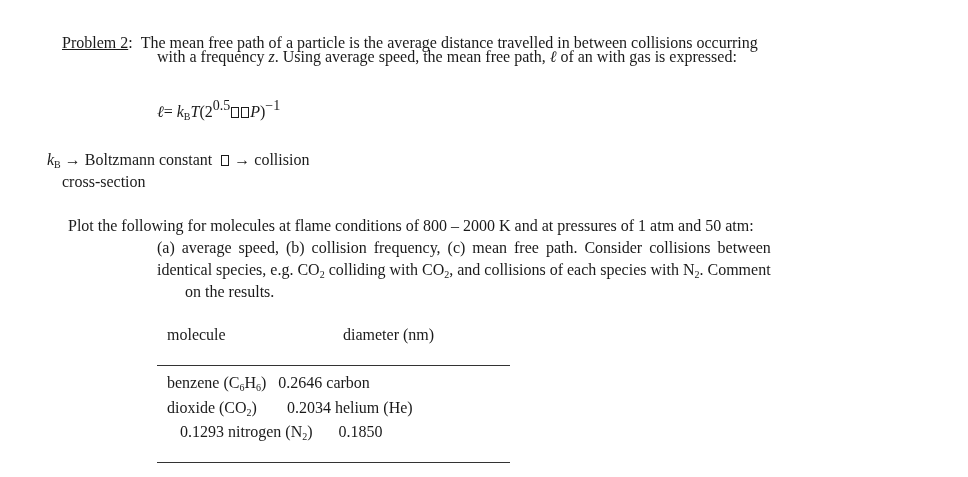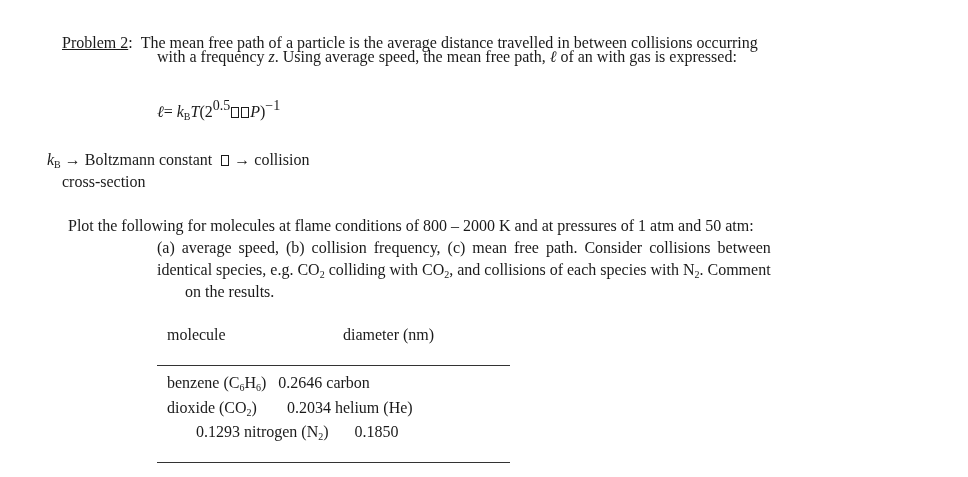--- a/index.html
+++ b/index.html
@@ -54,17 +54,17 @@
 <div>
   <div class="abs" style="left:167px; top:325px;text-align:center;">molecule</div>
   <div class="abs" style="left:343px; top:325px;">diameter (nm)</div>
   <div class="rule" style="left:157px; top:365px; width:353px;"></div>
   <div class="abs" style="left:167px; top:373px;">
     <span>benzene (C</span><span class="sub">6</span><span>H</span><span class="sub">6</span><span>)</span>&nbsp;&nbsp;&nbsp;<span>0.2646 carbon</span>
   </div>
   <div class="abs" style="left:167px; top:398px;">
     <span>dioxide (CO</span><span class="sub">2</span><span>)</span><span style="display:inline-block; width:30px;"></span><span>0.2034 helium (He)</span>
   </div>
-  <div class="abs" style="left:180px; top:422px;margin-left:16px;">
+  <div class="abs" style="left:180px; top:422px;">
     <span>0.1293 nitrogen (N</span><span class="sub">2</span><span>)</span><span style="display:inline-block; width:26px;"></span><span>0.1850</span>
   </div>
   <div class="rule" style="left:157px; top:462px; width:353px;"></div>
 </div>
 
 </body></html>

